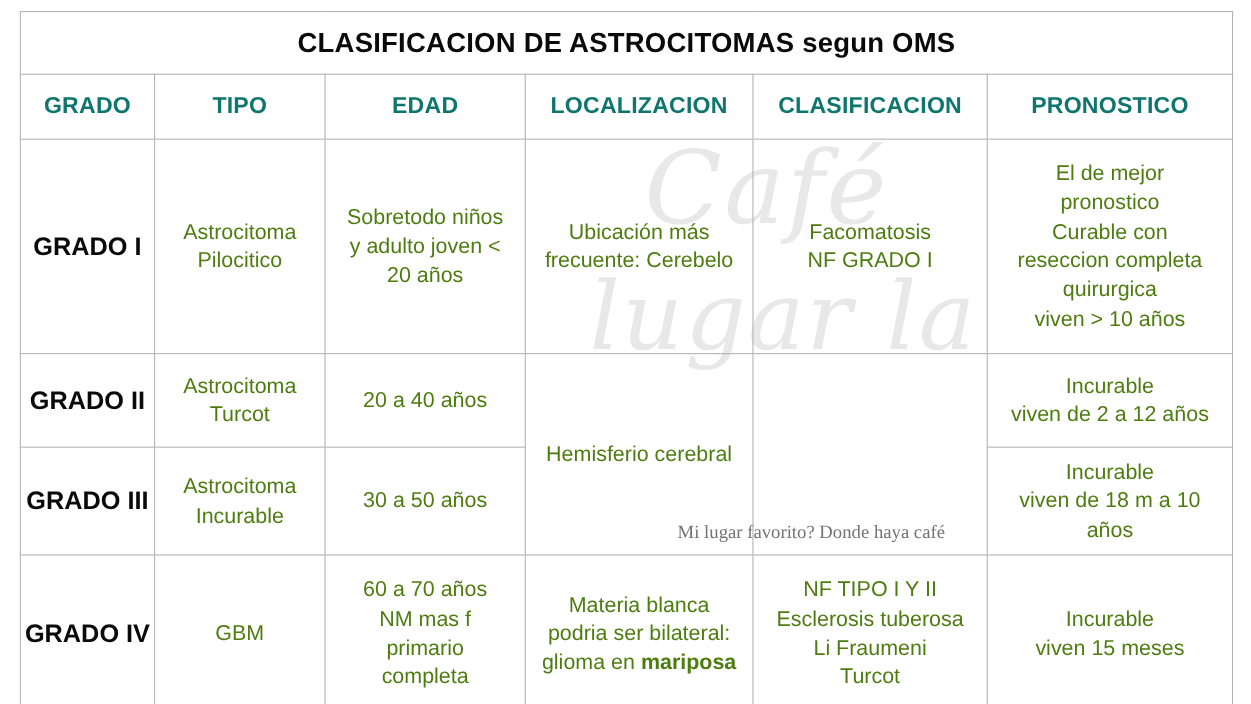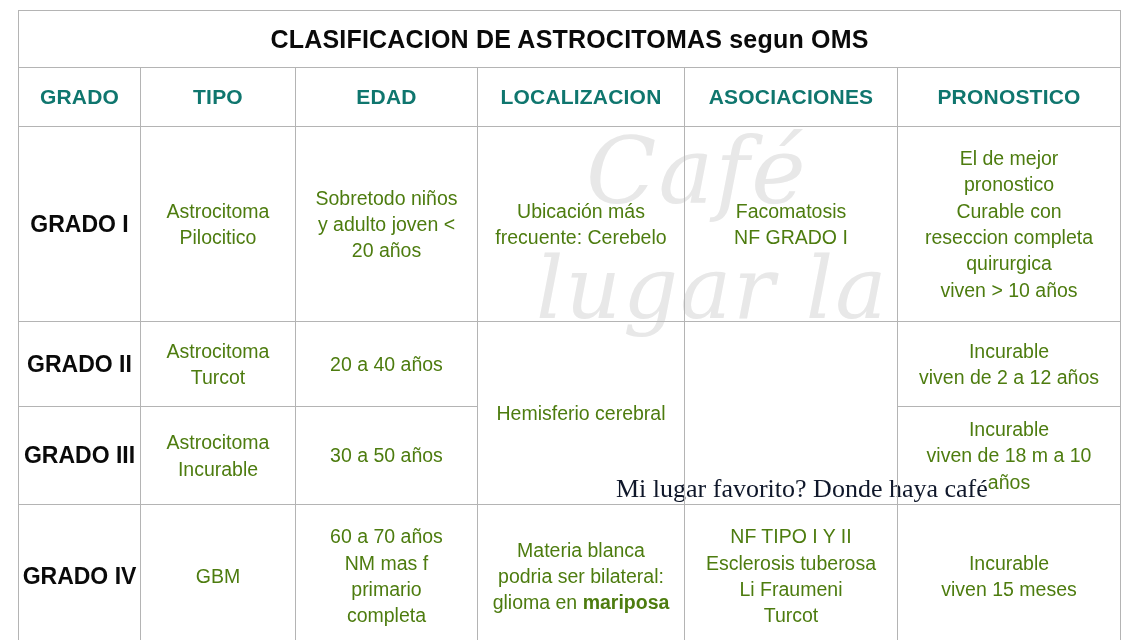--- a/index.html
+++ b/index.html
@@ -45,22 +45,22 @@
   #wm-dra {
     left: 600px;
     top: 350px;
     font-size: 90px;
   }
   #wm-tagline {
     position: absolute;
     left: 600px;
     top: 474px;
     font-family: "Liberation Serif", serif;
-    font-size: 26px;
-    color: #0f172a;
+    font-size: 17px;
+    color: #737373;
     white-space: nowrap;
   }
 
   
   #table-wrap {
     position: absolute;
     left: 18px;
     top: 10px;
     width: 1102px;
     z-index: 10;
@@ -152,21 +152,21 @@
 
       <tr>
         <td class="title-cell" colspan="6">CLASIFICACION DE ASTROCITOMAS segun OMS</td>
       </tr>
 
       <tr>
         <td class="head-cell">GRADO</td>
         <td class="head-cell">TIPO</td>
         <td class="head-cell">EDAD</td>
         <td class="head-cell">LOCALIZACION</td>
-        <td class="head-cell">ASOCIACIONES</td>
+        <td class="head-cell">CLASIFICACION</td>
         <td class="head-cell">PRONOSTICO</td>
       </tr>
 
       <tr class="row-1">
         <td class="grade-cell">GRADO I</td>
         <td class="body-cell">
             <span class="cell-line">Astrocitoma</span>
             <span class="cell-line">Pilocitico</span>
           </td>
         <td class="body-cell">

